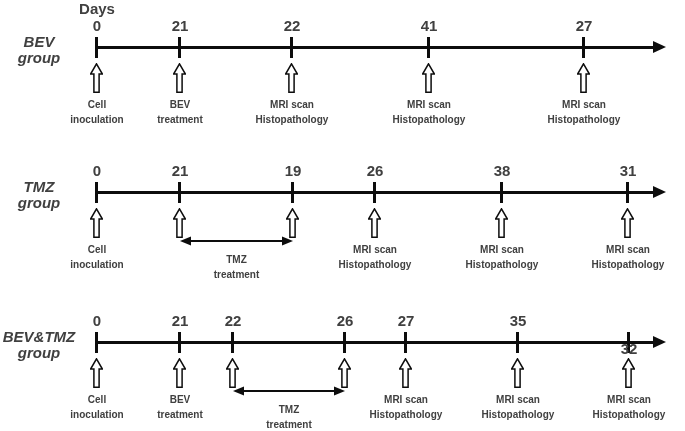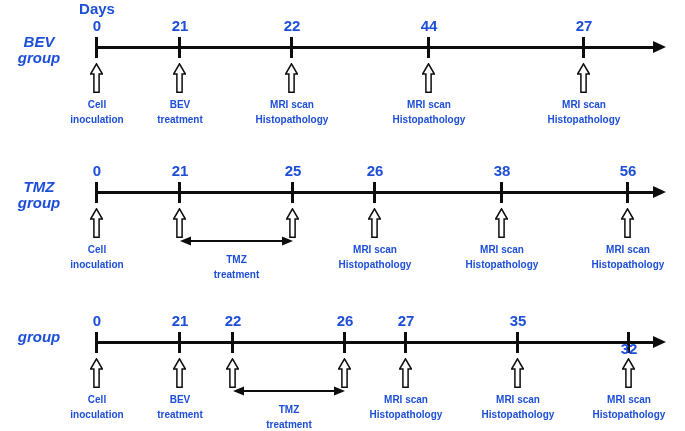--- a/index.html
+++ b/index.html
@@ -1,21 +1,21 @@
 <!DOCTYPE html>
 <html><head>
 <meta charset="utf-8">
 <style>
   html,body { margin:0; padding:0; background:#ffffff; }
   .figure {
     position: relative;
     width: 685px;
     height: 431px;
     background: #ffffff;
-    color: #1d4ed8;
+    color: #404040;
     font-family: "Liberation Sans", sans-serif;
     font-weight: bold;
     overflow: hidden;
   }
   .days {
     position: absolute;
     left: 57px; top: 0;
     width: 80px;
     text-align: center;
     font-size: 15px;
@@ -104,21 +104,21 @@
       <div class="uparrow" style="left: 285px; top: 63px;">
         <svg width="13" height="30" viewBox="0 0 13 30">
           <path d="M6.5 0.8 L12.4 11 L9.1 11 L9.1 29.2 L3.9 29.2 L3.9 11 L0.6 11 Z" fill="#ffffff" stroke="#0d0d0d" stroke-width="1.5"></path>
         </svg>
       </div>
       <div class="elabel" style="left: 217px; top: 97px;">
         <span>MRI scan</span>
         <span>Histopathology</span>
       </div>
       <div class="tick" style="left: 427px; top: 37px;"></div>
-      <div class="num" style="left: 401px; top: 17px;">44</div>
+      <div class="num" style="left: 401px; top: 17px;">41</div>
       <div class="uparrow" style="left: 422px; top: 63px;">
         <svg width="13" height="30" viewBox="0 0 13 30">
           <path d="M6.5 0.8 L12.4 11 L9.1 11 L9.1 29.2 L3.9 29.2 L3.9 11 L0.6 11 Z" fill="#ffffff" stroke="#0d0d0d" stroke-width="1.5"></path>
         </svg>
       </div>
       <div class="elabel" style="left: 354px; top: 97px;">
         <span>MRI scan</span>
         <span>Histopathology</span>
       </div>
       <div class="tick" style="left: 582px; top: 37px;"></div>
@@ -152,21 +152,21 @@
         <span>inoculation</span>
       </div>
       <div class="tick" style="left: 178px; top: 182px;"></div>
       <div class="num" style="left: 152px; top: 162px;">21</div>
       <div class="uparrow" style="left: 173px; top: 208px;">
         <svg width="13" height="30" viewBox="0 0 13 30">
           <path d="M6.5 0.8 L12.4 11 L9.1 11 L9.1 29.2 L3.9 29.2 L3.9 11 L0.6 11 Z" fill="#ffffff" stroke="#0d0d0d" stroke-width="1.5"></path>
         </svg>
       </div>
       <div class="tick" style="left: 291px; top: 182px;"></div>
-      <div class="num" style="left: 265px; top: 162px;">25</div>
+      <div class="num" style="left: 265px; top: 162px;">19</div>
       <div class="uparrow" style="left: 286px; top: 208px;">
         <svg width="13" height="30" viewBox="0 0 13 30">
           <path d="M6.5 0.8 L12.4 11 L9.1 11 L9.1 29.2 L3.9 29.2 L3.9 11 L0.6 11 Z" fill="#ffffff" stroke="#0d0d0d" stroke-width="1.5"></path>
         </svg>
       </div>
       <div class="tick" style="left: 373px; top: 182px;"></div>
       <div class="num" style="left: 347px; top: 162px;">26</div>
       <div class="uparrow" style="left: 368px; top: 208px;">
         <svg width="13" height="30" viewBox="0 0 13 30">
           <path d="M6.5 0.8 L12.4 11 L9.1 11 L9.1 29.2 L3.9 29.2 L3.9 11 L0.6 11 Z" fill="#ffffff" stroke="#0d0d0d" stroke-width="1.5"></path>
@@ -181,21 +181,21 @@
       <div class="uparrow" style="left: 495px; top: 208px;">
         <svg width="13" height="30" viewBox="0 0 13 30">
           <path d="M6.5 0.8 L12.4 11 L9.1 11 L9.1 29.2 L3.9 29.2 L3.9 11 L0.6 11 Z" fill="#ffffff" stroke="#0d0d0d" stroke-width="1.5"></path>
         </svg>
       </div>
       <div class="elabel" style="left: 427px; top: 242px;">
         <span>MRI scan</span>
         <span>Histopathology</span>
       </div>
       <div class="tick" style="left: 626px; top: 182px;"></div>
-      <div class="num" style="left: 600px; top: 162px;">56</div>
+      <div class="num" style="left: 600px; top: 162px;">31</div>
       <div class="uparrow" style="left: 621px; top: 208px;">
         <svg width="13" height="30" viewBox="0 0 13 30">
           <path d="M6.5 0.8 L12.4 11 L9.1 11 L9.1 29.2 L3.9 29.2 L3.9 11 L0.6 11 Z" fill="#ffffff" stroke="#0d0d0d" stroke-width="1.5"></path>
         </svg>
       </div>
       <div class="elabel" style="left: 553px; top: 242px;">
         <span>MRI scan</span>
         <span>Histopathology</span>
       </div>
       <div class="range" style="left: 180px; top: 235px; width: 113px;">
@@ -205,20 +205,21 @@
           <polygon points="113,6 102,1.6 102,10.4" fill="#0d0d0d"></polygon>
         </svg>
       </div>
       <div class="elabel" style="left: 161.5px; top: 252px;">
         <span>TMZ</span>
         <span>treatment</span>
       </div>
     </div>
     <div class="row">
       <div class="glabel" style="top: 329px;">
+        <span>BEV&amp;TMZ</span>
         <span>group</span>
       </div>
       <div class="tl-line" style="left: 96px; top: 341px; width: 559px;"></div>
       <div class="ahead" style="left: 653px; top: 336px;"></div>
       <div class="tick" style="left: 95px; top: 332px;"></div>
       <div class="num" style="left: 69px; top: 312px;">0</div>
       <div class="uparrow" style="left: 90px; top: 358px;">
         <svg width="13" height="30" viewBox="0 0 13 30">
           <path d="M6.5 0.8 L12.4 11 L9.1 11 L9.1 29.2 L3.9 29.2 L3.9 11 L0.6 11 Z" fill="#ffffff" stroke="#0d0d0d" stroke-width="1.5"></path>
         </svg>

